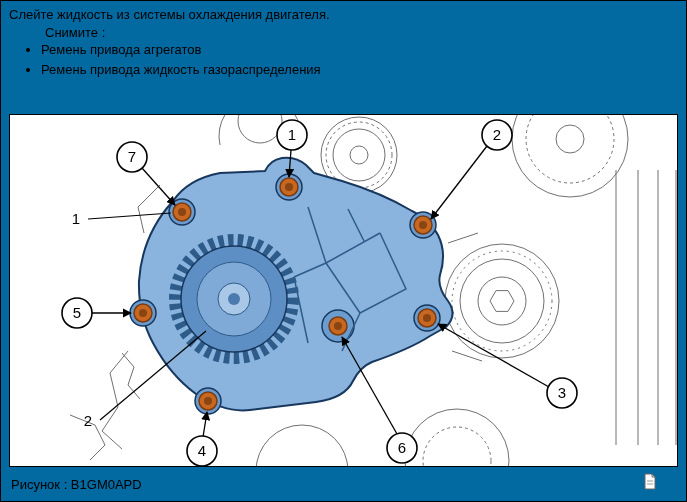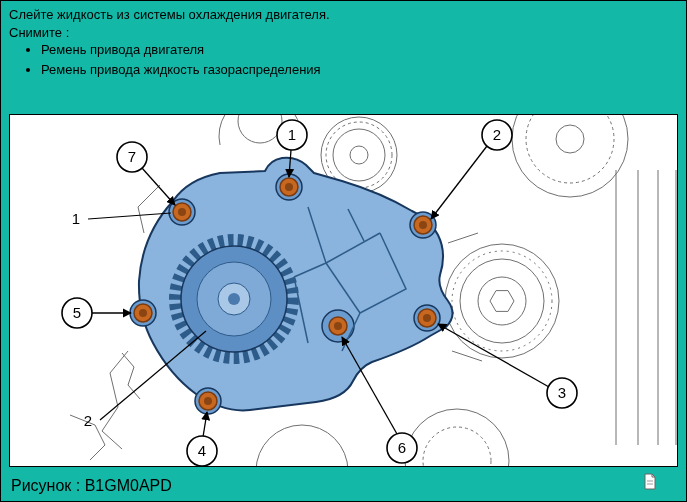--- a/index.html
+++ b/index.html
@@ -1,53 +1,53 @@
 <!DOCTYPE html>
 <html><head>
 <meta charset="utf-8">
 <style>
   html,body{margin:0;padding:0;background:#fff;}
   .page{
     position:relative;
     width:687px;height:502px;
     box-sizing:border-box;
     border:1px solid #000;
-    background:#14b8a6;
+    background:#0369a1;
     font-family:"Liberation Sans", sans-serif;
     color:#000;
     overflow:hidden;
     padding-left:38px;
   }
   .intro-line{position:absolute;left:8px;font-size:13px;line-height:17px;white-space:nowrap;}
   .intro-1{top:5px;}
-  .intro-2{top:23px;}
+  .intro-2{top:23px;margin-left:36px;}
   .bullet-list{position:absolute;left:24px;top:40px;margin:0;padding:0 0 0 16px;list-style:disc;}
   .bullet-list li{font-size:13px;line-height:18px;margin:0 0 2px 0;}
   .figure-frame{
     position:absolute;left:8px;top:113px;
     width:669px;height:353px;
     box-sizing:border-box;
     border:1px solid #000;
     background:#fff;
   }
   .figure-frame svg{display:block;}
   svg text{font-family:"Liberation Sans", sans-serif;font-size:15px;fill:#000;}
-  .caption{position:absolute;left:10px;top:476px;font-size:16px;}
+  .caption{position:absolute;left:10px;top:476px;font-size:13px;}
   .caption-icon{position:absolute;right:28px;top:472px;width:16px;height:17px;cursor:pointer;}
 </style>
 </head>
 <body>
 
 <div class="page">
 
   <div class="intro-line intro-1">Слейте жидкость из системы охлаждения двигателя.</div>
   <div class="intro-line intro-2">Снимите :</div>
 
   <ul class="bullet-list">
-    <li>Ремень привода двигателя</li>
+    <li>Ремень привода агрегатов</li>
     <li>Ремень привода жидкость газораспределения</li>
   </ul>
 
   <div class="figure-frame">
     <svg width="667" height="351" viewBox="0 0 667 351">
       <defs>
         <marker id="arrow" viewBox="0 0 10 10" refX="9" refY="5" markerWidth="7" markerHeight="7" orient="auto-start-reverse">
           <path d="M0,0 L10,5 L0,10 z" fill="#000"></path>
         </marker>
       </defs>

